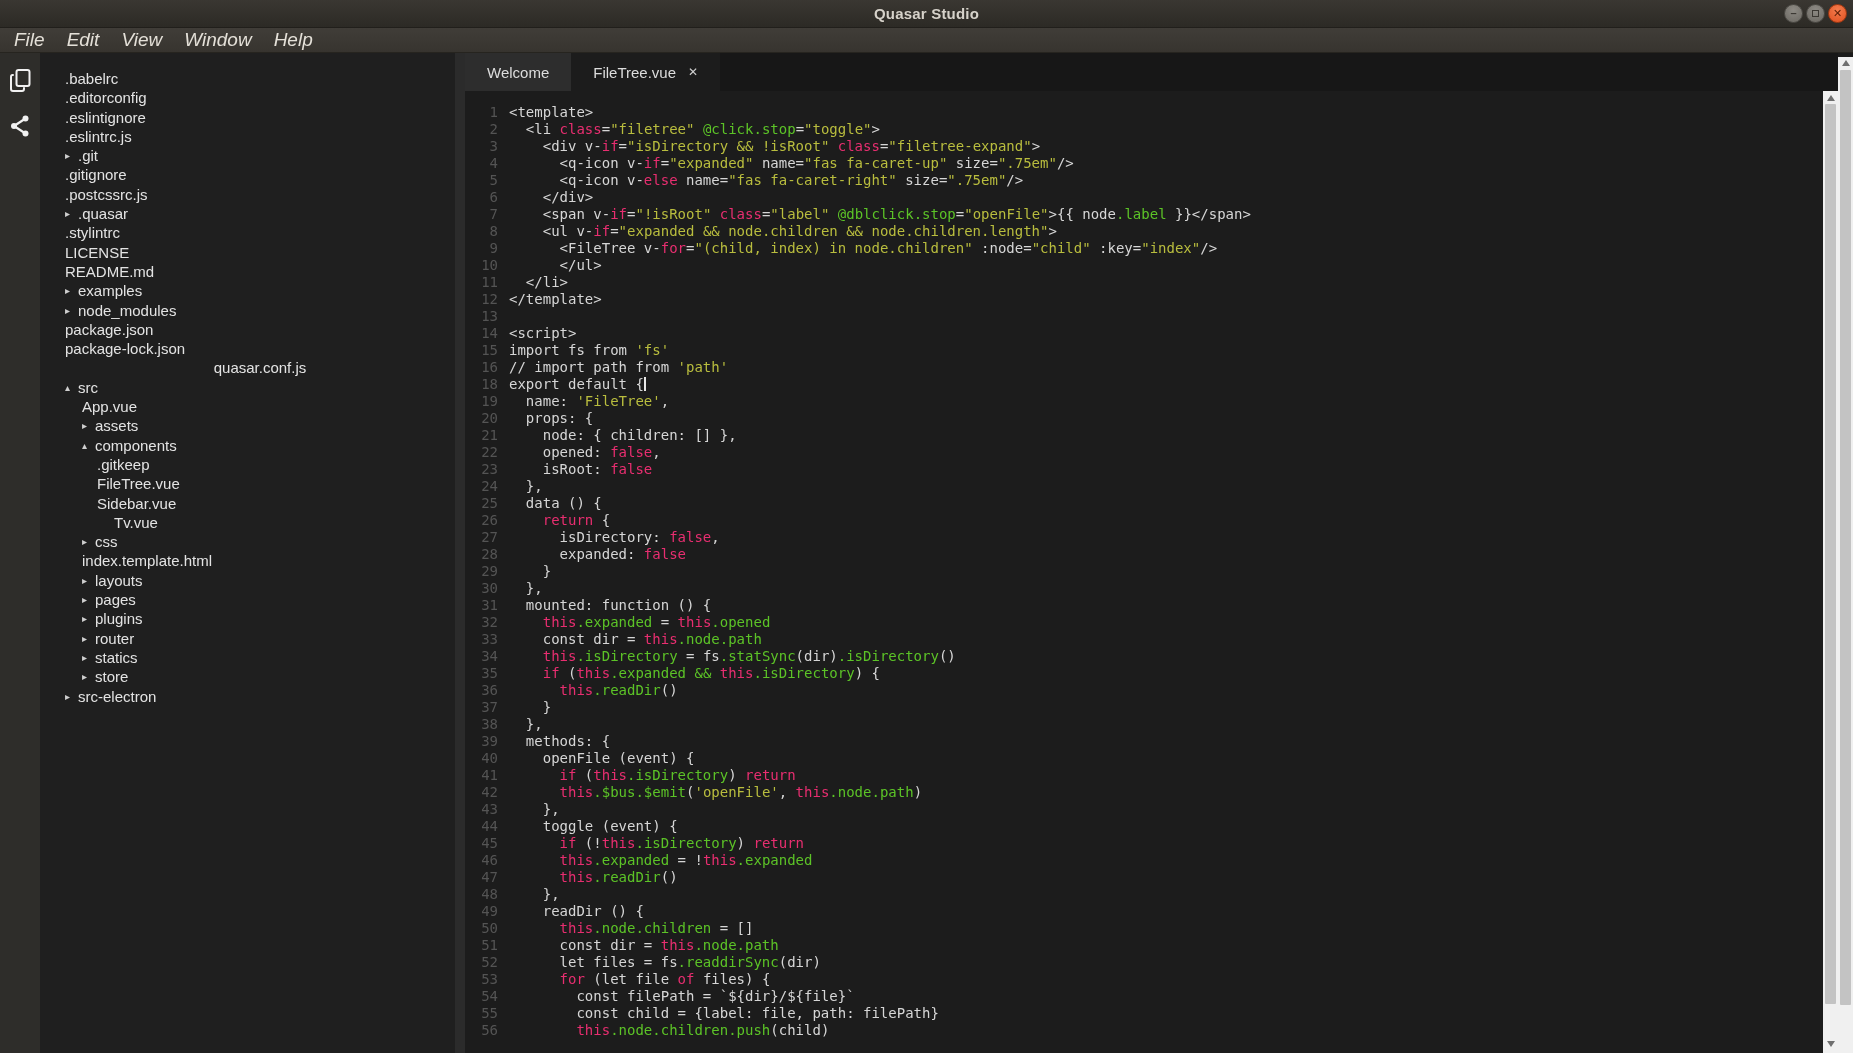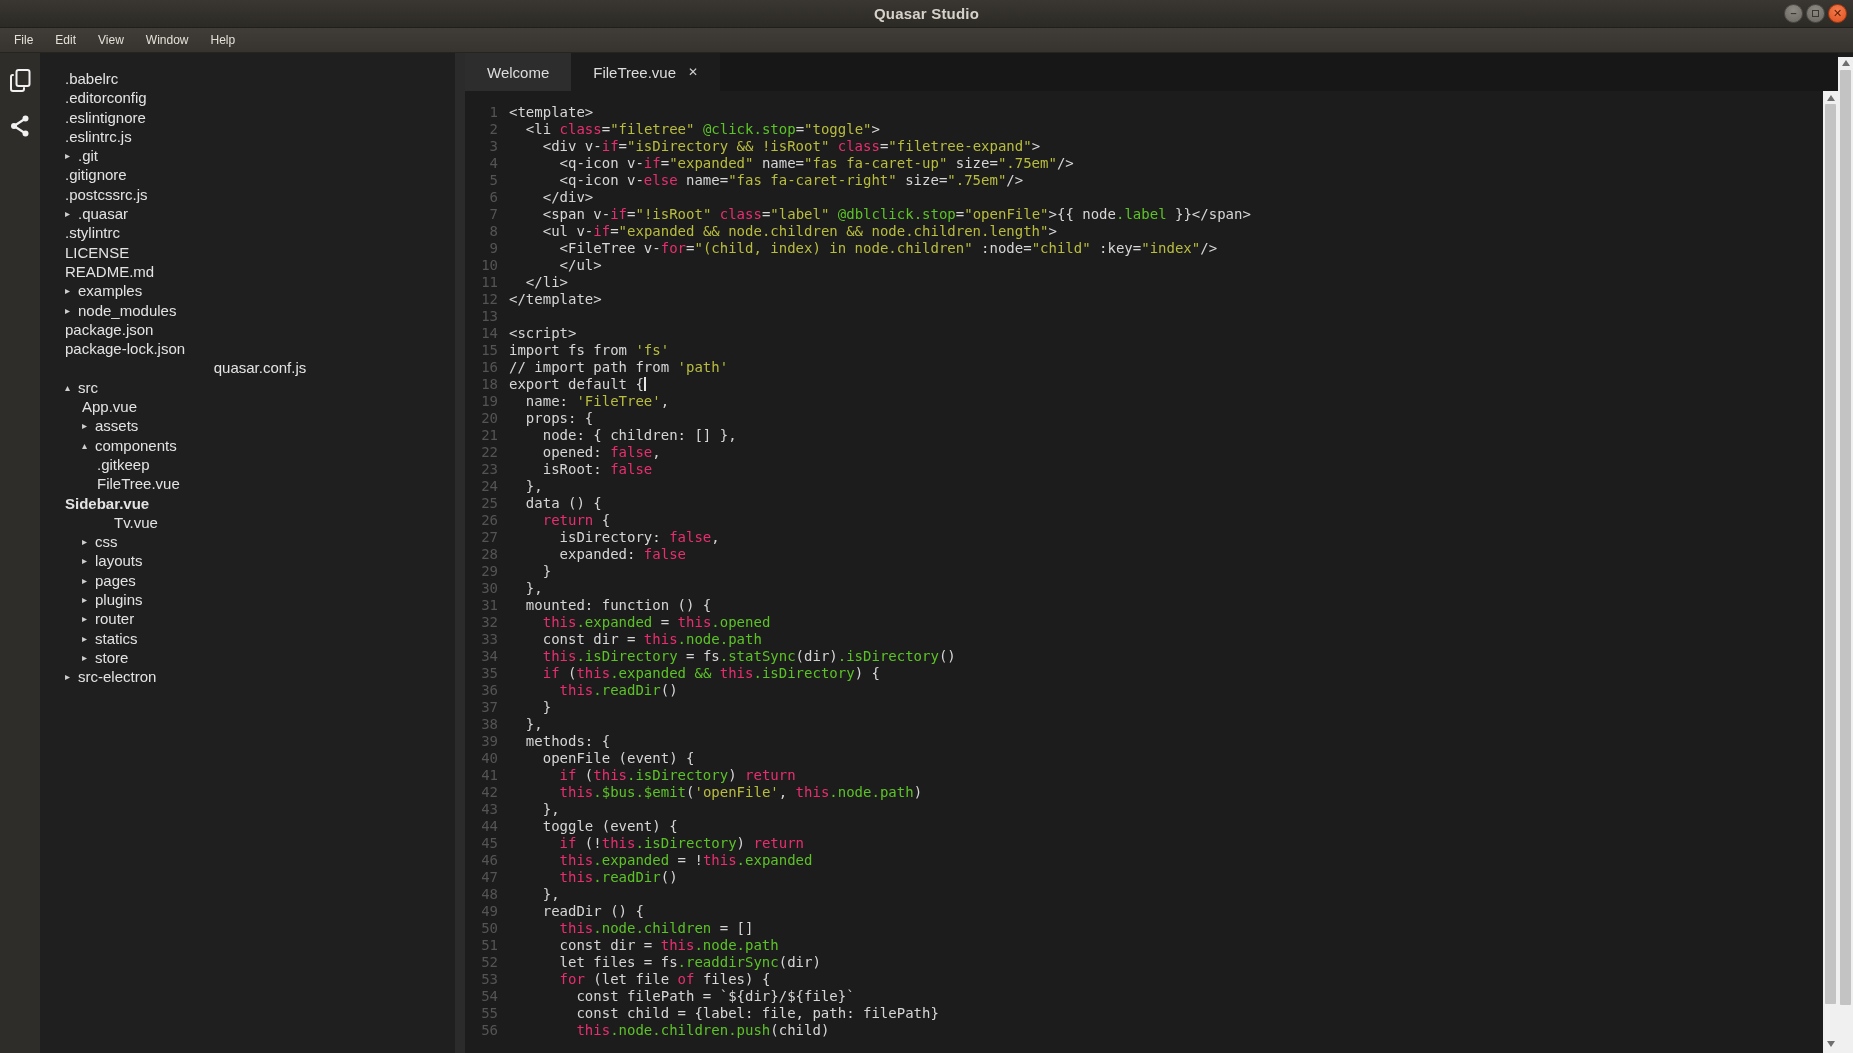--- a/index.html
+++ b/index.html
@@ -19,22 +19,22 @@
   .win-btn span { position:absolute; left:0; top:0; width:100%; height:100%;
     display:flex; align-items:center; justify-content:center;
     color:#3a3732; font-size:11px; font-weight:bold; line-height:1; }
   .win-btn.close span { color:#5e2008; }
   .glyph-max { width:7px; height:7px; border:1.6px solid #3a3732; display:block; }
 
   
   .menubar { position:absolute; left:0; top:28px; width:1853px; height:25px;
     background:linear-gradient(#403d38,#37342f); border-bottom:1px solid #26241f;
     display:flex; align-items:center; padding-left:3px; }
-  .menu-item { color:#e4e0d8; font-size:12px; padding:0 11px; height:25px;
-    display:flex; align-items:center; cursor:default; }
+  .menu-item { color:#e4e0d8; font-size:19px; padding:0 11px; height:25px;
+    display:flex; align-items:center; cursor:default;font-style:italic; }
 
   
   .content { position:absolute; left:0; top:53px; width:1853px; height:1000px; }
 
   .activity-bar { position:absolute; left:0; top:0; width:40px; height:1000px;
     background:#2e2d2a; display:flex; flex-direction:column; align-items:center; }
   .act-icon { margin-top:14px; width:24px; height:26px; display:flex;
     align-items:center; justify-content:center; }
   .act-icon + .act-icon { margin-top:20px; }
 
@@ -197,29 +197,32 @@
         <div class="tree-item" style="padding-left: 42px;">
           <span class="tree-arrow">▴</span>
           <span>components</span>
         </div>
         <div class="tree-item" style="padding-left: 57px;">
           <span>.gitkeep</span>
         </div>
         <div class="tree-item" style="padding-left: 57px;">
           <span>FileTree.vue</span>
         </div>
-        <div class="tree-item" style="padding-left: 25px; font-weight: bold;">
+        <div class="tree-item" style="padding-left: 57px;">
           <span>Sidebar.vue</span>
         </div>
         <div class="tree-item" style="padding-left: 74px;">
           <span>Tv.vue</span>
         </div>
         <div class="tree-item" style="padding-left: 42px;">
           <span class="tree-arrow">▸</span>
           <span>css</span>
+        </div>
+        <div class="tree-item" style="padding-left: 42px;">
+          <span>index.template.html</span>
         </div>
         <div class="tree-item" style="padding-left: 42px;">
           <span class="tree-arrow">▸</span>
           <span>layouts</span>
         </div>
         <div class="tree-item" style="padding-left: 42px;">
           <span class="tree-arrow">▸</span>
           <span>pages</span>
         </div>
         <div class="tree-item" style="padding-left: 42px;">

